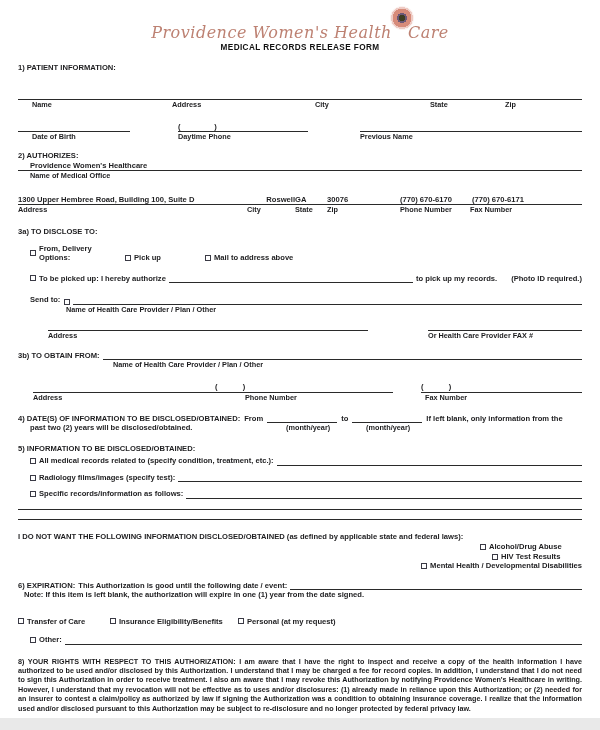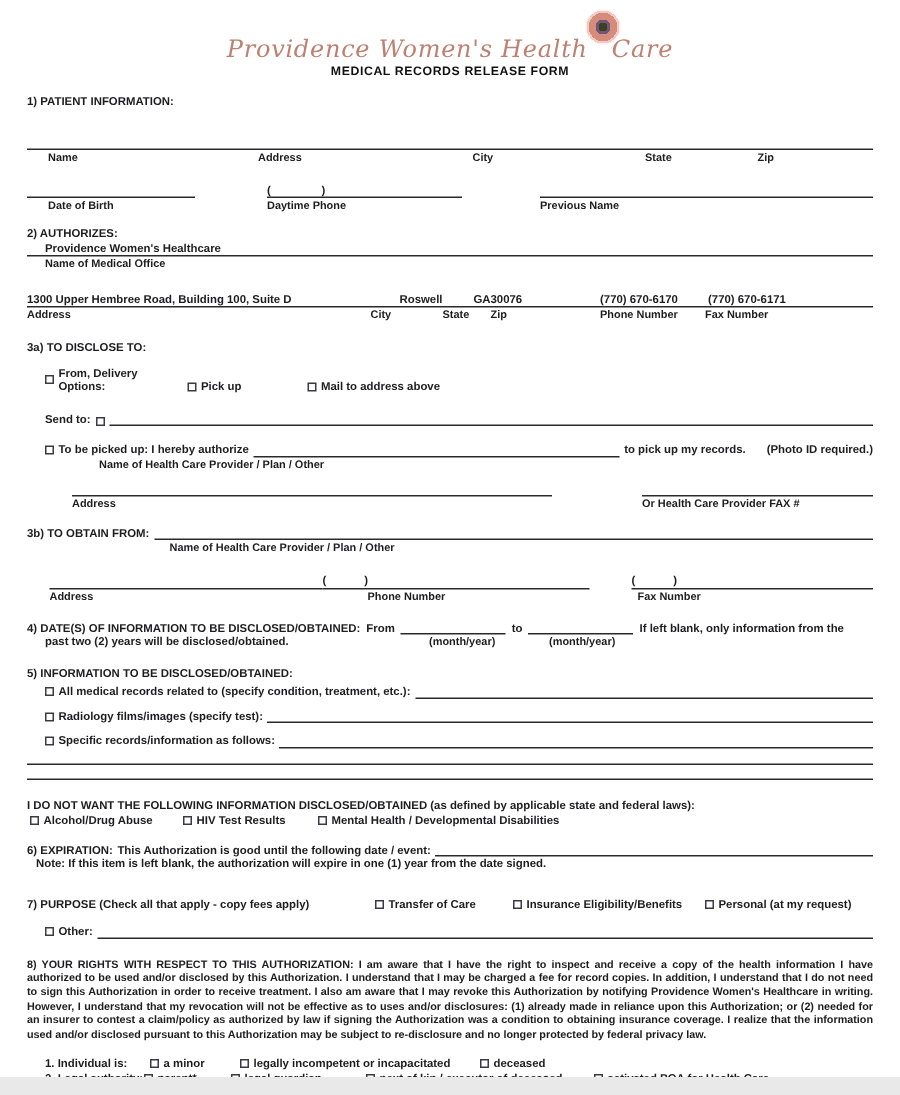--- a/index.html
+++ b/index.html
@@ -74,21 +74,21 @@
       <div>2) AUTHORIZES:</div>
       <div class="row u" style="padding-left:12px;">
         <span>Providence Women's Healthcare</span>
       </div>
       <div class="lrow" style="padding-left:12px;">
         <span>Name of Medical Office</span>
       </div>
       <div class="row u" style="margin-top:14px;">
         <span class="sp" style="width:229px;">1300 Upper Hembree Road, Building 100, Suite D</span>
         <span class="sp" style="width:48px;text-align:right;">Roswell</span>
-        <span class="sp" style="width:32px;text-align:right;">GA</span>
+        <span class="sp" style="width:32px;">GA</span>
         <span class="sp" style="width:73px;">30076</span>
         <span class="sp" style="width:72px;">(770) 670-6170</span>
         <span class="fill">(770) 670-6171</span>
       </div>
       <div class="lrow">
         <span style="width:229px;">Address</span>
         <span style="width:48px;">City</span>
         <span style="width:32px;">State</span>
         <span style="width:73px;">Zip</span>
         <span style="width:70px;">Phone Number</span>
@@ -105,34 +105,34 @@
           </span>
         <span class="cbi" style="width:80px;">
             <span class="cb"></span>
             <span>Pick up</span>
           </span>
         <span class="cbi">
             <span class="cb"></span>
             <span>Mail to address above</span>
           </span>
       </div>
+      <div class="row" style="margin-top:11px; padding-left:12px;">
+        <span class="cbi">
+            <span class="cb"></span>
+            <span>To be picked up: I hereby authorize</span>
+          </span>
+        <span class="u fill" style="height:9px; margin:0 3px;"></span>
+        <span class="sp">to pick up my records.</span>
+        <span class="sp" style="width:14px;"></span>
+        <span class="sp">(Photo ID required.)</span>
+      </div>
       <div class="row" style="margin-top:12px; padding-left:12px;">
         <span class="sp">Send to:</span>
         <span class="cb" style="margin-left:4px;"></span>
         <span class="u fill" style="height:9px;"></span>
-      </div>
-      <div class="row" style="margin-top:11px; padding-left:12px;">
-        <span class="cbi">
-            <span class="cb"></span>
-            <span>To be picked up: I hereby authorize</span>
-          </span>
-        <span class="u fill" style="height:9px; margin:0 3px;"></span>
-        <span class="sp">to pick up my records.</span>
-        <span class="sp" style="width:14px;"></span>
-        <span class="sp">(Photo ID required.)</span>
       </div>
       <div class="lrow" style="padding-left:48px;">
         <span>Name of Health Care Provider / Plan / Other</span>
       </div>
       <div class="row" style="margin-top:8px; padding-left:30px;">
         <span class="u sp" style="width:320px; height:9px;"></span>
         <span class="sp" style="width:60px;"></span>
         <span class="u fill" style="height:9px;"></span>
       </div>
       <div class="lrow" style="padding-left:30px;">
@@ -201,21 +201,21 @@
             <span>Specific records/information as follows:</span>
           </span>
         <span class="u fill" style="height:9px; margin-left:3px;"></span>
       </div>
       <div class="u" style="height:11px;"></div>
       <div class="u" style="height:10px;"></div>
     </div>
 
     <div style="margin-top:12px;">
       <div>I DO NOT WANT THE FOLLOWING INFORMATION DISCLOSED/OBTAINED (as defined by applicable state and federal laws):</div>
-      <div class="row" style="margin-top:1px; padding-left:2px;">
+      <div class="row" style="margin-top:1px; padding-left:2px;flex-direction:column;">
         <span class="cbi" style="width:102px;">
             <span class="cb"></span>
             <span>Alcohol/Drug Abuse</span>
           </span>
         <span class="cbi" style="width:90px;">
             <span class="cb"></span>
             <span>HIV Test Results</span>
           </span>
         <span class="cbi">
             <span class="cb"></span>
@@ -229,21 +229,20 @@
         <span class="sp">6) EXPIRATION:</span>
         <span class="sp" style="width:3px;"></span>
         <span class="sp">This Authorization is good until the following date / event:</span>
         <span class="u fill" style="height:9px; margin-left:3px;"></span>
       </div>
       <div style="padding-left:6px;">Note: If this item is left blank, the authorization will expire in one (1) year from the date signed.</div>
     </div>
 
     <div style="margin-top:17px;">
       <div class="row">
-        <span style="width:232px;" class="sp">7) PURPOSE (Check all that apply - copy fees apply)</span>
         <span class="cbi" style="width:92px;">
             <span class="cb"></span>
             <span>Transfer of Care</span>
           </span>
         <span class="cbi" style="width:128px;">
             <span class="cb"></span>
             <span>Insurance Eligibility/Benefits</span>
           </span>
         <span class="cbi">
             <span class="cb"></span>

